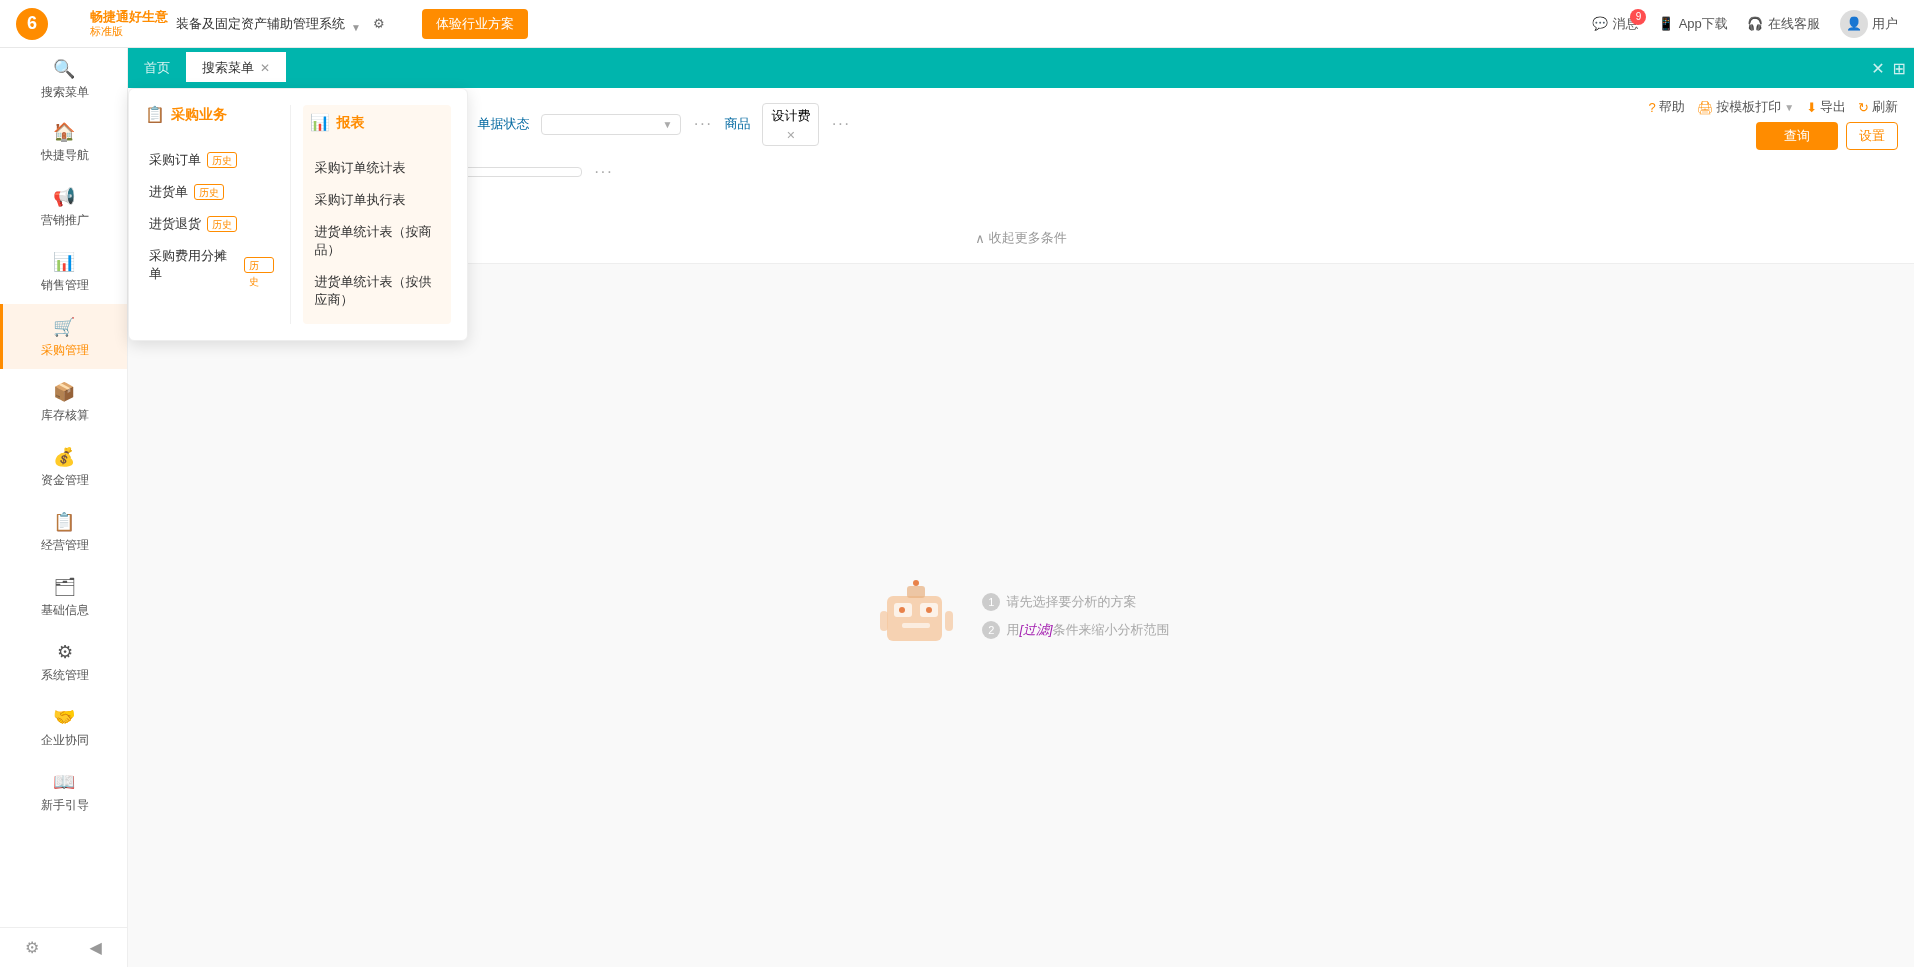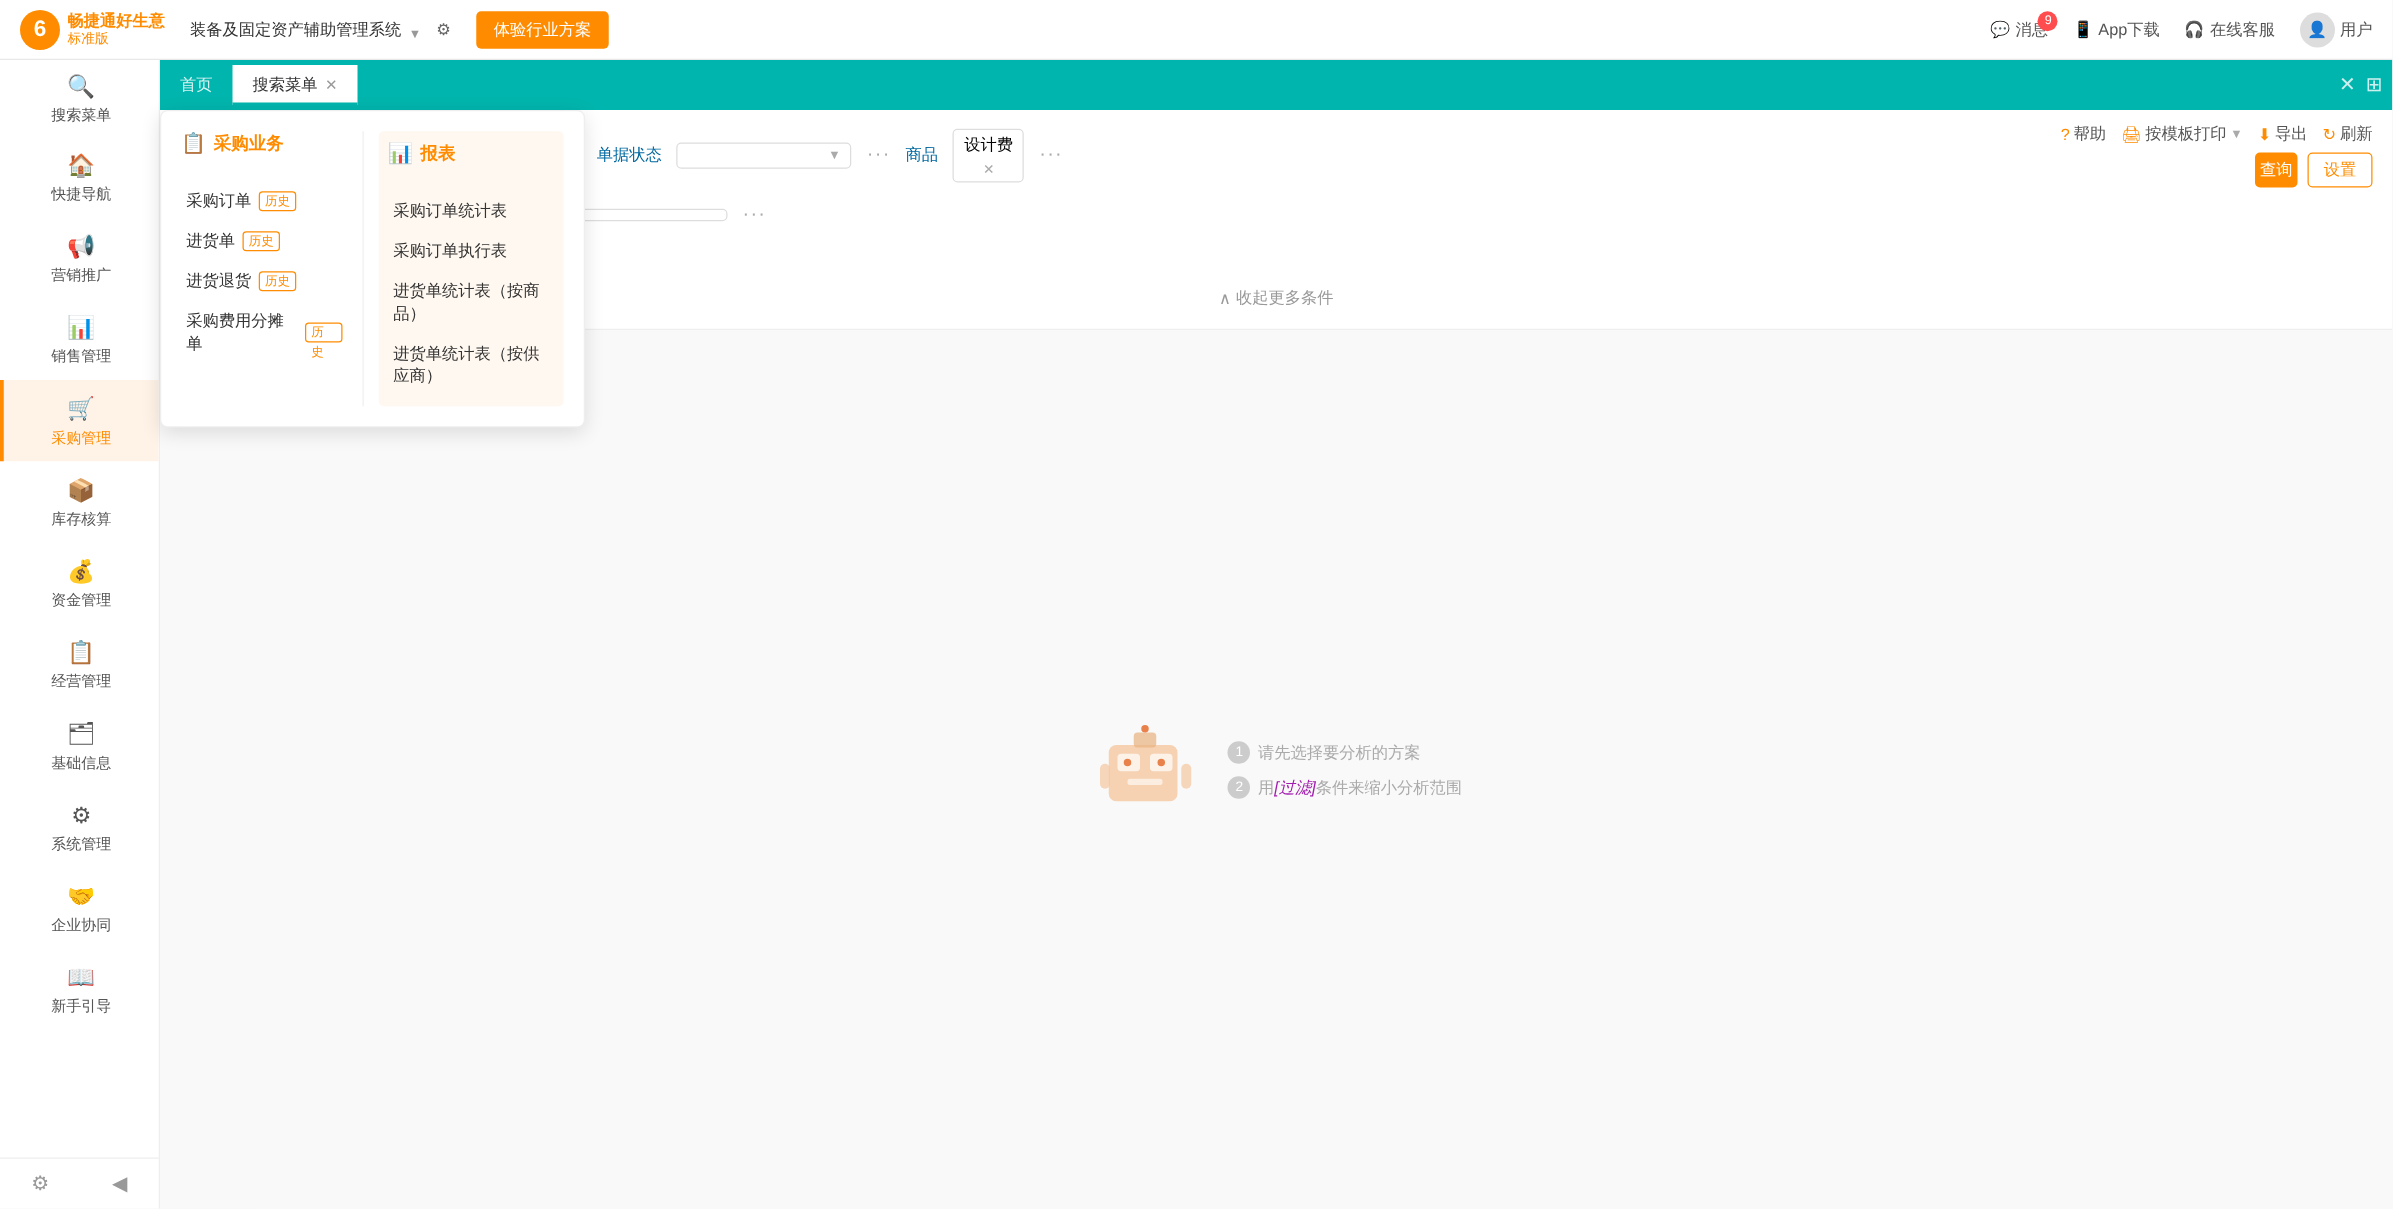--- a/index.html
+++ b/index.html
@@ -8,27 +8,27 @@
     
     .app-wrapper { display: flex; flex-direction: column; height: 967px; width: 1914px; }
     .top-bar { height: 48px; background: #fff; display: flex; align-items: center; padding: 0 16px; border-bottom: 1px solid #e8e8e8; z-index: 100; }
     .main-area { display: flex; flex: 1; overflow: hidden; }
     .sidebar { width: 128px; background: #fff; border-right: 1px solid #eee; display: flex; flex-direction: column; }
     .content-area { flex: 1; display: flex; flex-direction: column; overflow: hidden; }
 
     
     .logo-area { display: flex; align-items: center; gap: 6px; min-width: 128px; }
     .logo-icon { width: 32px; height: 32px; background: #ff8c00; border-radius: 50%; display: flex; align-items: center; justify-content: center; color: #fff; font-size: 18px; font-weight: bold; }
-    .logo-text { font-size: 11px; color: #ff8c00; line-height: 1.2; }
+    .logo-text { font-size: 11px; color: #ff8c00; line-height: 1.2; margin-left: 36px; }
     .logo-text .line1 { font-size: 13px; font-weight: bold; }
     .system-title { display: flex; align-items: flex-end; gap: 6px; margin-left: 8px; }
     .system-title-text { font-size: 13px; color: #333; }
     .system-title-arrow { color: #999; font-size: 10px; }
     .settings-icon-btn { width: 28px; height: 28px; display: flex; align-items: center; justify-content: center; cursor: pointer; color: #666; margin-left: 4px; }
-    .industry-btn { background: #ff8c00; color: #fff; border: none; border-radius: 4px; padding: 6px 14px; cursor: pointer; font-size: 13px; margin-left: 12px; }
+    .industry-btn { background: #ff8c00; color: #fff; border: none; border-radius: 4px; padding: 6px 14px; cursor: pointer; font-size: 13px; margin-left: 29px; }
     .top-bar-right { margin-left: auto; display: flex; align-items: center; gap: 20px; }
     .top-bar-action { display: flex; align-items: center; gap: 4px; color: #555; cursor: pointer; font-size: 13px; position: relative; }
     .badge { background: #ff4d4f; color: #fff; border-radius: 10px; font-size: 10px; padding: 0 5px; min-width: 16px; height: 16px; display: flex; align-items: center; justify-content: center; position: absolute; top: -6px; right: -8px; }
     .user-avatar { width: 28px; height: 28px; border-radius: 50%; background: #ddd; display: flex; align-items: center; justify-content: center; color: #999; }
 
     
     .tab-bar { height: 40px; background: #00b5ad; display: flex; align-items: center; padding: 0 0; }
     .tab-item { height: 32px; display: flex; align-items: center; padding: 0 16px; cursor: pointer; color: rgba(255,255,255,0.85); font-size: 13px; position: relative; }
     .tab-item.active { background: #fff; color: #333; }
     .tab-item.active::after { content: ''; position: absolute; bottom: 0; left: 0; right: 0; height: 2px; background: #00b5ad; }
@@ -51,21 +51,21 @@
     
     .filter-bar { background: #fff; padding: 10px 16px; border-bottom: 1px solid #eee; }
     .filter-row { display: flex; align-items: center; gap: 12px; margin-bottom: 8px; flex-wrap: wrap; }
     .filter-row:last-child { margin-bottom: 0; }
     .filter-label { color: #0369a1; font-size: 13px; white-space: nowrap; }
     .filter-input { border: 1px solid #ddd; border-radius: 4px; padding: 4px 8px; font-size: 13px; color: #333; background: #fff; min-width: 100px; display: flex; align-items: center; gap: 4px; cursor: pointer; }
     .filter-input .arrow { color: #aaa; font-size: 10px; }
     .filter-tag { background: #fff; border: 1px solid #ddd; border-radius: 4px; padding: 3px 8px; font-size: 13px; display: flex; align-items: center; gap: 4px; flex-direction: column; }
     .filter-tag-close { color: #aaa; cursor: pointer; font-size: 11px; }
     .filter-dots { color: #aaa; cursor: pointer; font-size: 16px; letter-spacing: 1px; }
-    .query-btn { background: #ff8c00; color: #fff; border: none; border-radius: 4px; padding: 5px 4px; cursor: pointer; font-size: 13px; }
+    .query-btn { background: #ff8c00; color: #fff; border: none; border-radius: 4px; padding: 5px 28px; cursor: pointer; font-size: 13px; }
     .settings-btn { background: #fff; color: #ff8c00; border: 1px solid #ff8c00; border-radius: 4px; padding: 4px 12px; cursor: pointer; font-size: 13px; font-family: Liberation Serif, serif; }
     .toolbar-actions { display: flex; align-items: center; gap: 12px; color: #555; font-size: 13px; }
     .toolbar-action { display: flex; align-items: center; gap: 3px; cursor: pointer; }
     .toolbar-action-icon { font-size: 13px; color: #ff8c00; }
 
     .collapse-btn { display: flex; align-items: center; justify-content: center; gap: 4px; color: #999; font-size: 13px; cursor: pointer; padding: 6px 0; }
 
     
     .main-content { flex: 1; display: flex; flex-direction: column; align-items: center; justify-content: center; background: #f9f9f9; }
     .empty-text { color: #aaa; font-size: 13px; display: flex; align-items: center; gap: 6px; }

